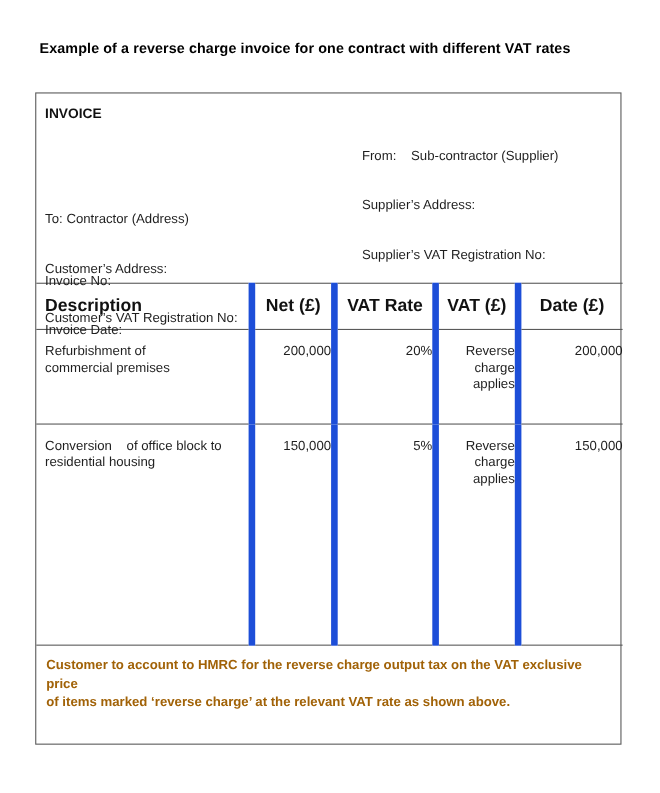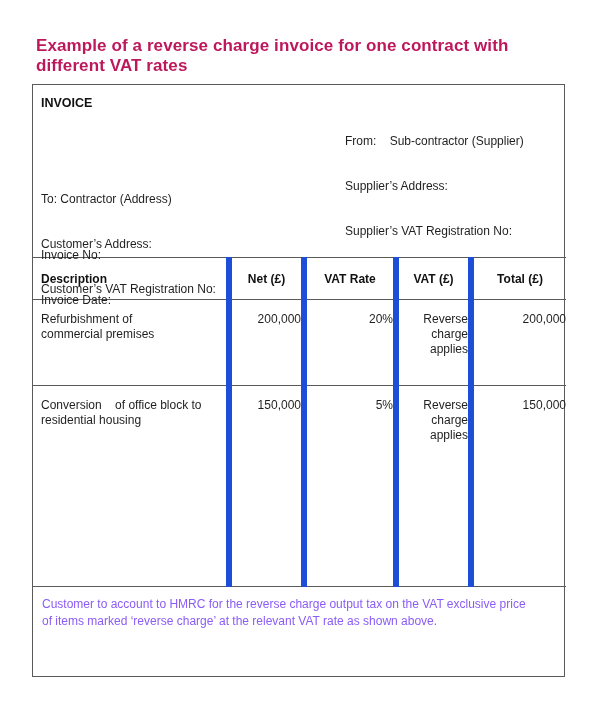--- a/index.html
+++ b/index.html
@@ -13,23 +13,23 @@
     height: 721px;
     font-family: "Liberation Sans", sans-serif;
     color: #1f1f1f;
     overflow: hidden;
   }
   .page-title {
     position: absolute;
     left: 36px;
     top: 36px;
     width: 540px;
-    font-size: 17px;
-    font-weight: bold;
-    color: #be185d;
+    font-size: 13px;
+    font-weight: bold;
+    color: #000000;
     letter-spacing: 0.1px;
   }
   .invoice-box {
     position: absolute;
     left: 32px;
     top: 84px;
     width: 533px;
     height: 593px;
     border: 1px solid #5a5a5a;
     box-sizing: border-box;
@@ -59,28 +59,28 @@
   }
   .invoice-heading {
     position: absolute;
     left: 8px;
     top: 11px;
     font-size: 12.5px;
     font-weight: bold;
     color: #111;
   }
   .addr-block { position: absolute; line-height: 15px; white-space: pre-wrap; }
-  .from-block { left: 312px; top: 19px; }
+  .from-block { left: 296px; top: 19px; }
   .to-block   { left: 8px;  top: 77px; }
   .meta-block { left: 8px;  top: 133px; }
 
   
   tr.cols-header th {
     height: 41px;
-    font-size: 12px;
+    font-size: 16px;
     font-weight: bold;
     color: #111;
     text-align: center;
     vertical-align: middle;
   }
   tr.cols-header th.desc-col {
     text-align: left;
     padding-left: 8px;
   }
 
@@ -111,24 +111,24 @@
     text-align: left;
     padding-left: 8px;
     font-weight: bold;
     color: #111;
   }
 
   
   td.footer-cell {
     vertical-align: top;
     padding: 9px 10px 0 9px;
-    font-weight: normal;
+    font-weight: bold;
     font-size: 12px;
     line-height: 17px;
-    color: #8b5cf6;
+    color: #a16207;
     white-space: pre-wrap;
   }
 </style>
 </head>
 <body>
 
 <div class="page-title">Example of a reverse charge invoice for one contract with different VAT rates</div>
 
 <div class="invoice-box">
   <table class="invoice-table">
@@ -159,21 +159,21 @@
           <div>Invoice Date:</div>
         </div>
       </td>
     </tr>
 
     <tr class="cols-header">
       <th class="desc-col bline">Description</th>
       <th class="bline lline">Net (£)</th>
       <th class="bline lline">VAT Rate</th>
       <th class="bline lline">VAT (£)</th>
-      <th class="bline lline">Total (£)</th>
+      <th class="bline lline">Date (£)</th>
     </tr>
 
     <tr class="data-row row-1">
       <td class="desc-cell bline">Refurbishment of
 commercial premises</td>
       <td class="bline lline">200,000</td>
       <td class="bline lline">20%</td>
       <td class="vat-cell bline lline">Reverse
 charge
 applies</td>

